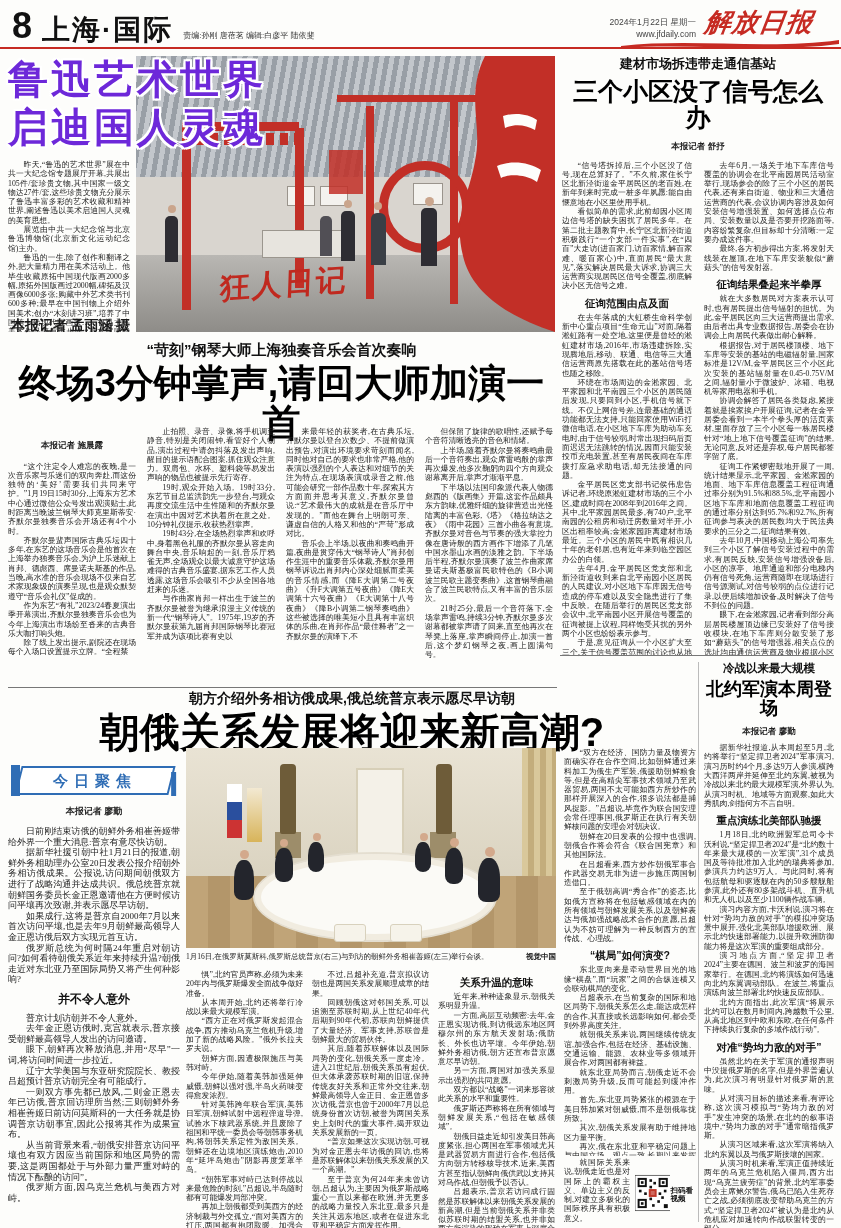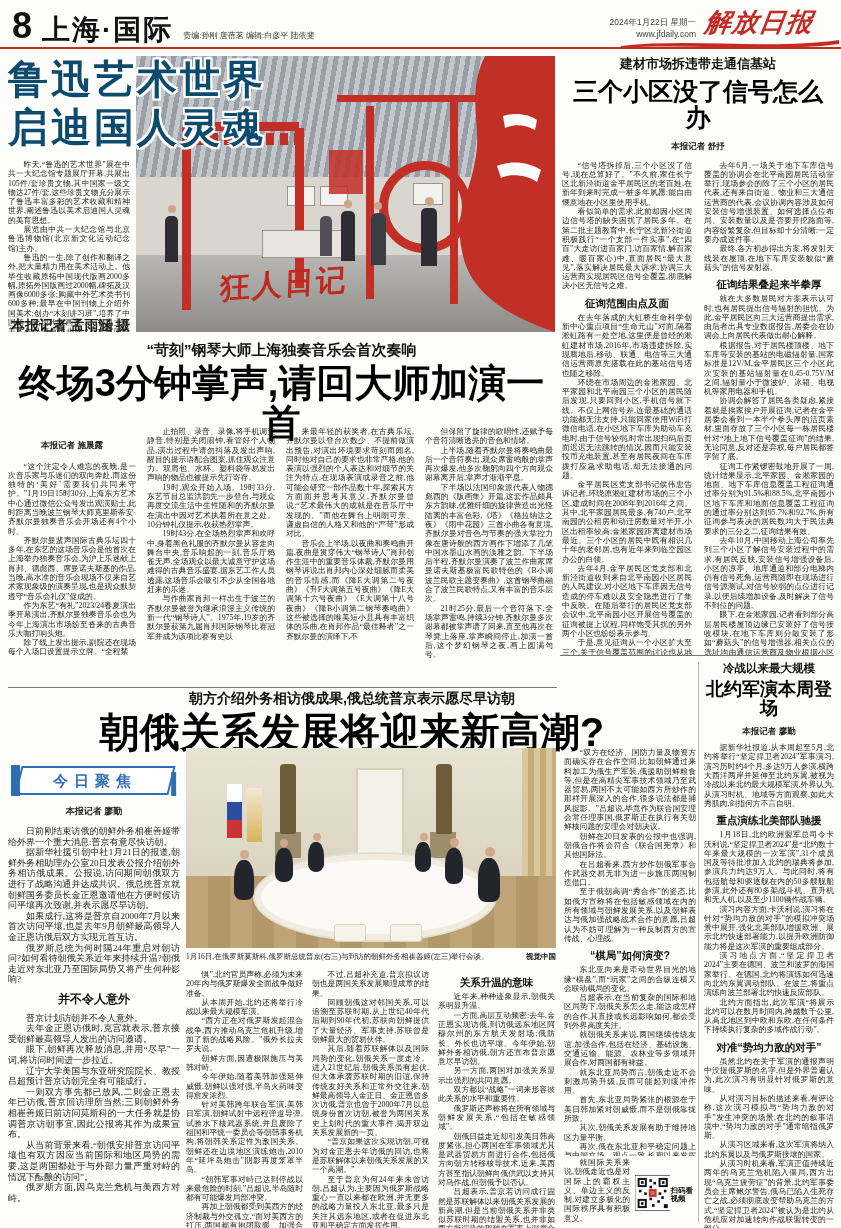--- a/index.html
+++ b/index.html
@@ -15,21 +15,21 @@
   .redline{position:absolute;left:0;right:0;top:47px;height:2px;background:#c62b23;}
   
   .kicker{font:bold 15px/1.2 "Liberation Sans",sans-serif;text-align:center;color:#111;}
   .bigtitle{font:900 38px/1.05 "Liberation Sans",sans-serif;text-align:center;color:#000;letter-spacing:0;}
   .byline{font:bold 8.5px/1 "Liberation Sans",sans-serif;text-align:center;color:#222;}
   .body-col{font:7.8px/9.3px "Liberation Serif",serif;text-align:justify;overflow:hidden;color:#222;}
   .body-col p{margin:0;text-indent:2em;}
   .subhead{font:bold 10.5px/1.15 "Liberation Sans",sans-serif;text-align:center;margin:6px 0 4px;text-indent:0;color:#111;}
   .rule{background:#777;height:1px;}
   
-  .luxun-title{font:900 40px/1.12 "Liberation Serif",serif;color:#0c4a6e;letter-spacing:3px;white-space:nowrap;
+  .luxun-title{font:900 40px/1.12 "Liberation Serif",serif;color:#6d28d9;letter-spacing:3px;white-space:nowrap;
     text-shadow:-2px 0 0 #fff,2px 0 0 #fff,0 -2px 0 #fff,0 2px 0 #fff,-2px -2px 0 #fff,2px 2px 0 #fff,2px -2px 0 #fff,-2px 2px 0 #fff;text-align:right;}
   .luxun-byline{text-align:right;font-weight:bold;font-size:14px;margin-top:3px;}
   
   .ph{position:absolute;overflow:hidden;}
   .lx-ceiling{position:absolute;left:0;top:0;right:0;height:44%;
      background:repeating-linear-gradient(100deg,#c3c7cc 0 5px,#999fa6 5px 10px);}
   .lx-wall{position:absolute;left:0;top:44%;right:0;height:28%;background:#d9d5cf;}
   .lx-floor{position:absolute;left:0;bottom:0;right:0;height:28%;background:linear-gradient(#b9b7b3,#8e8c88);}
   .lx-frame{position:absolute;background:#f4f2ee;border:1px solid #9a948c;}
   .lx-red{background:#c22f27;}

